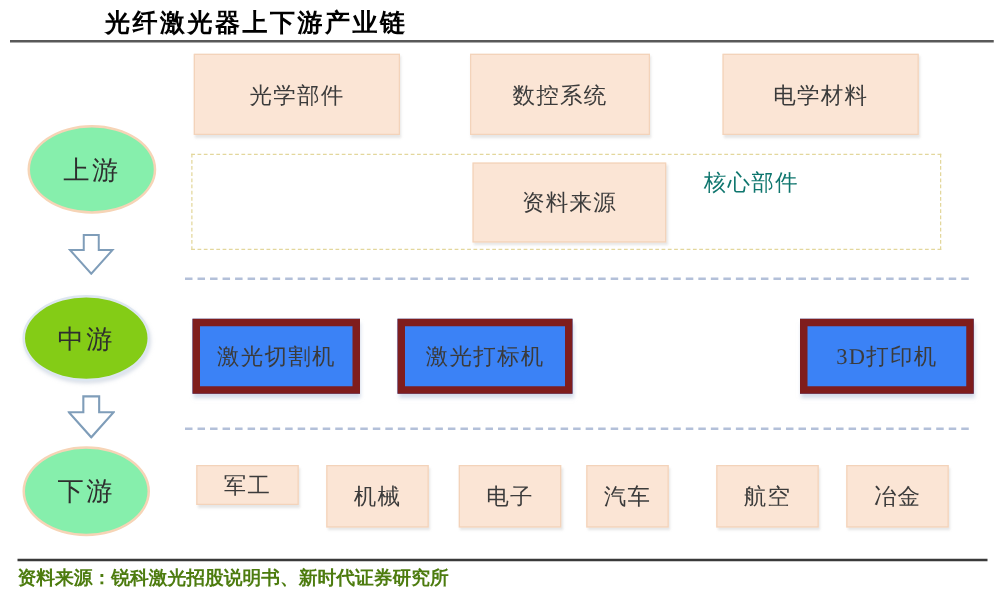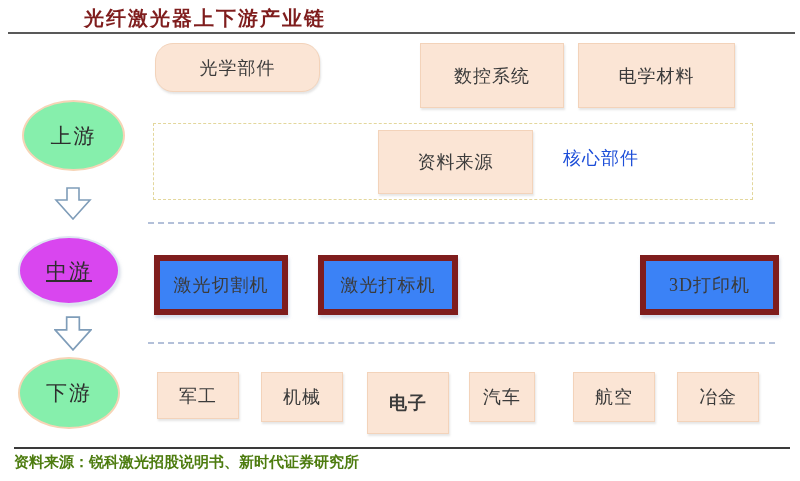--- a/index.html
+++ b/index.html
@@ -1,41 +1,41 @@
 <!DOCTYPE html>
 <html><head>
 <meta charset="utf-8">
 <style>
   * { margin:0; padding:0; box-sizing:border-box; }
   body { font-family:"Liberation Serif","DejaVu Serif",serif; background:#fff; }
   #canvas { position:relative; width:800px; height:481px; background:#ffffff; overflow:hidden; }
 
   .title { position:absolute; left:84px; top:5px; font-size:20px; font-weight:bold;
-           color:#7f1d1d; letter-spacing:2px; white-space:nowrap; }
+           color:#000000; letter-spacing:2px; white-space:nowrap; }
   .rule-top { position:absolute; left:8px; top:32px; width:787px; height:2px; background:#595959; }
   .rule-bottom { position:absolute; left:14px; top:447px; width:776px; height:2px; background:#3a3a3a; }
   .source { position:absolute; left:14px; top:453px; font-size:15px; font-weight:bold; color:#4d7c0f; white-space:nowrap;text-align:right; }
 
   .oval { position:absolute; border-radius:50%; display:flex; align-items:center; justify-content:center;
           font-size:21px; color:#2e2e2e; letter-spacing:2px; }
   .oval.peach-o { background:#86efac; border:2px solid #f6d4b6; }
-  .oval.gray-o  { background:#d946ef; border:2px solid #dde6f0; box-shadow:1px 2px 3px rgba(190,200,215,.5);text-decoration:underline; }
+  .oval.gray-o  { background:#84cc16; border:2px solid #dde6f0; box-shadow:1px 2px 3px rgba(190,200,215,.5); }
 
   .arrow { position:absolute; width:38px; }
 
   .box { position:absolute; display:flex; align-items:center; justify-content:center;
          font-size:18px; color:#3b3b3b; letter-spacing:1px; white-space:nowrap; }
   .peach { background:#fbe5d5; border:1px solid #f3d3ba; box-shadow:1px 2px 2px rgba(170,170,170,.30); }
   .grayb { background:#3b82f6; border:6px solid #7f1d1d; box-shadow:1px 3px 3px rgba(176,192,216,.55); }
 
   .dash-frame { position:absolute; left:153px; top:123px; width:600px; height:77px;
                 border:1px dashed #e3d79c; background:#fff; }
-  .core-note { position:absolute; left:545px; top:124px; width:112px; height:68px;
+  .core-note { position:absolute; left:545px; top:112px; width:112px; height:68px;
                display:flex; align-items:center; justify-content:center;
-               font-size:18px; color:#1d4ed8; letter-spacing:1px; }
+               font-size:18px; color:#0f766e; letter-spacing:1px; }
 
   .divider { position:absolute; left:148px; width:627px; height:0;
              border-top:2px dashed #b3c0d9; }
 </style>
 </head>
 <body>
 
 <div id="canvas">
 
   <div class="title">光纤激光器上下游产业链</div>
@@ -54,39 +54,39 @@
   </div>
 
   <svg class="arrow" style="left:54px; top:316px; height:35px;" viewBox="0 0 36 33">
     <polygon points="12,1 24,1 24,13 35,13 18,32 1,13 12,13" fill="#ffffff" stroke="#7f9db9" stroke-width="1.6"></polygon>
   </svg>
 
   <div class="oval peach-o" style="left:18px; top:357px; width:102px; height:72px;">
     <span>下游</span>
   </div>
 
-  <div class="box peach" style="left:155px; top:43px; width:165px; height:49px;border-radius:18px;">光学部件</div>
-  <div class="box peach" style="left:376px; top:43px; width:144px; height:65px;margin-left:44px;">数控系统</div>
+  <div class="box peach" style="left:155px; top:43px; width:165px; height:65px;">光学部件</div>
+  <div class="box peach" style="left:376px; top:43px; width:144px; height:65px;">数控系统</div>
   <div class="box peach" style="left:578px; top:43px; width:157px; height:65px;">电学材料</div>
 
   <div class="dash-frame"></div>
   <div class="box peach" style="left:378px; top:130px; width:155px; height:64px;">资料来源</div>
   <div class="core-note">核心部件</div>
 
   <div class="divider" style="top:222px;"></div>
 
   <div class="box grayb" style="left:154px; top:255px; width:134px; height:60px;">激光切割机</div>
   <div class="box grayb" style="left:318px; top:255px; width:140px; height:60px;">激光打标机</div>
   <div class="box grayb" style="left:640px; top:255px; width:139px; height:60px;">3D打印机</div>
 
   <div class="divider" style="top:342px;"></div>
 
-  <div class="box peach" style="left:157px; top:372px; width:82px; height:47px;">军工</div>
+  <div class="box peach" style="left:157px; top:372px; width:82px; height:32px;">军工</div>
   <div class="box peach" style="left:261px; top:372px; width:82px; height:50px;">机械</div>
-  <div class="box peach" style="left:367px; top:372px; width:82px; height:62px;font-weight:bold;">电子</div>
+  <div class="box peach" style="left:367px; top:372px; width:82px; height:50px;">电子</div>
   <div class="box peach" style="left:469px; top:372px; width:66px; height:50px;">汽车</div>
   <div class="box peach" style="left:573px; top:372px; width:82px; height:50px;">航空</div>
   <div class="box peach" style="left:677px; top:372px; width:82px; height:50px;">冶金</div>
 
   <div class="rule-bottom"></div>
   <div class="source">资料来源：锐科激光招股说明书、新时代证券研究所</div>
 
 </div>
 
 </body></html>

